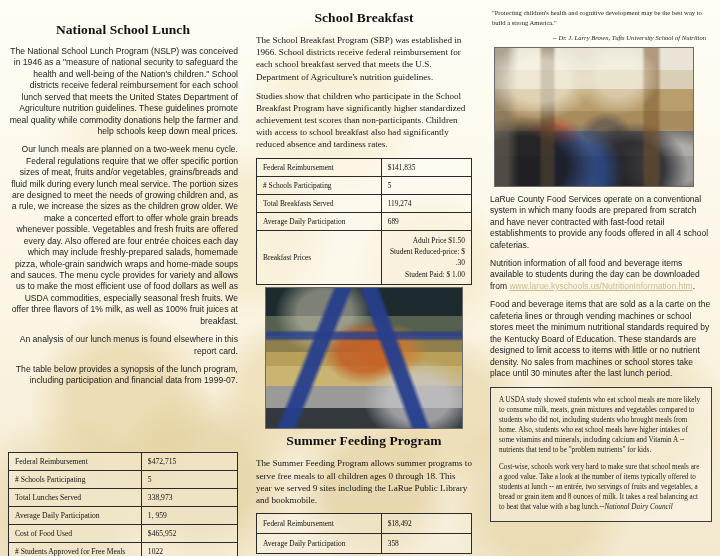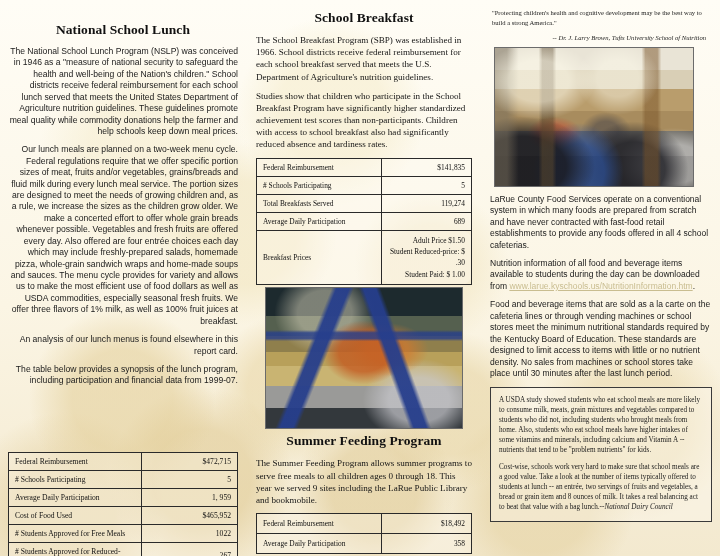--- a/index.html
+++ b/index.html
@@ -96,21 +96,21 @@
   }
   table.data-table td {
     border: 0.8px solid #2a2a2a;
     font-size: 7.6px;
     padding: 4px 6px;
     color: #111;
     vertical-align: middle;
     background: rgba(255,253,244,0.30);
   }
   table.data-table td.val {
-    text-align: right;
+    text-align: left;
     width: 42%;
   }
   table.data-table td.val.right {
     text-align: right;
     line-height: 1.55;
     border-radius: 12px;
   }
   table.breakfast-table td { font-size: 7.4px; padding: 4px 6px; }
   table.summer-table td { font-size: 7.4px; padding: 5px 6px; }
 
@@ -220,20 +220,24 @@
         <tbody id="lunch-table-body">
             <tr>
               <td>Federal Reimbursement</td>
               <td class="val">$472,715</td>
             </tr>
             <tr>
               <td># Schools Participating</td>
               <td class="val">5</td>
             </tr>
             <tr>
+              <td>Total Lunches Served</td>
+              <td class="val">338,973</td>
+            </tr>
+            <tr>
               <td>Average Daily Participation</td>
               <td class="val">1, 959</td>
             </tr>
             <tr>
               <td>Cost of Food Used</td>
               <td class="val">$465,952</td>
             </tr>
             <tr>
               <td># Students Approved for Free Meals</td>
               <td class="val">1022</td>

